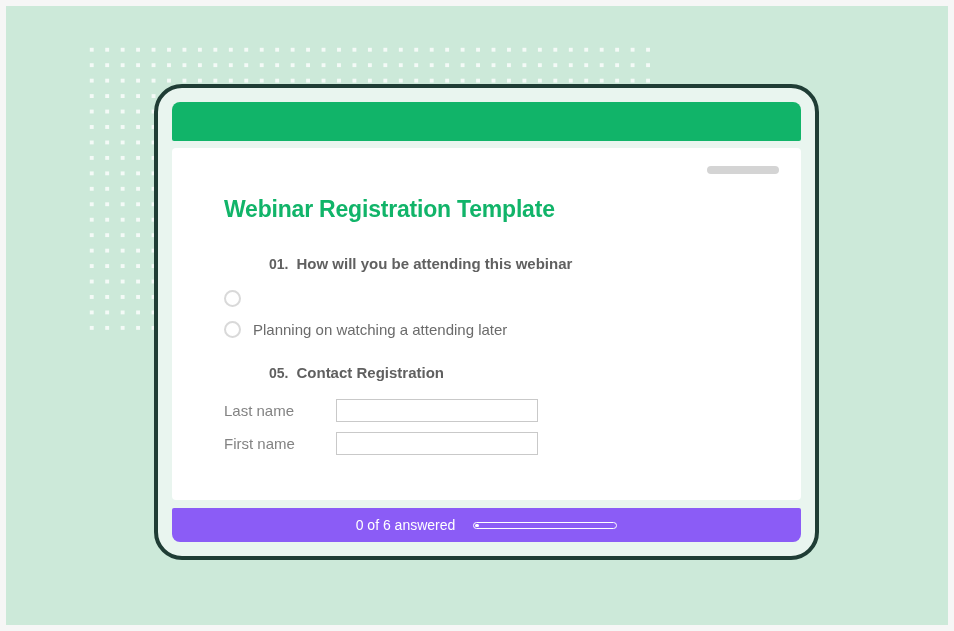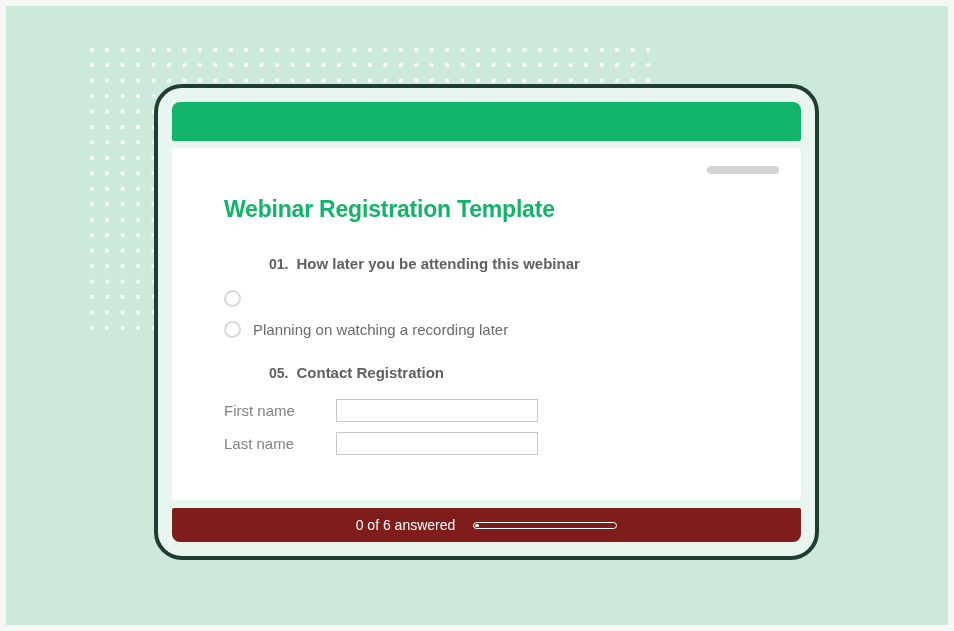--- a/index.html
+++ b/index.html
@@ -129,21 +129,21 @@
     padding: 0 6px;
     font-size: 13px;
     color: #333;
   }
   .footer {
     position: absolute;
     left: 14px;
     right: 14px;
     bottom: 14px;
     height: 34px;
-    background: #7f1d1d;
+    background: #8b5cf6;
     border-radius: 2px 2px 8px 8px;
     display: flex;
     align-items: center;
     justify-content: center;
     gap: 18px;
   }
   .progress-text {
     color: #ffffff;
     font-size: 14px;
     font-weight: 400;
@@ -175,43 +175,43 @@
 
     <div class="topbar"></div>
 
     <div class="card">
       <div class="tag"></div>
 
       <h1 class="title">Webinar Registration Template</h1>
 
       <div class="qheader">
         <span class="qnum">01.</span>
-        <span class="qtext">How later you be attending this webinar</span>
+        <span class="qtext">How will you be attending this webinar</span>
       </div>
       <div class="options">
         <div class="option">
           <span class="radio"></span>
         </div>
         <div class="option">
           <span class="radio"></span>
-          <span class="option-label">Planning on watching a recording later</span>
+          <span class="option-label">Planning on watching a attending later</span>
         </div>
       </div>
 
       <div class="qheader">
         <span class="qnum">05.</span>
         <span class="qtext">Contact Registration</span>
       </div>
       <div class="fields">
         <div class="field-row">
+          <span class="field-label">Last name</span>
+          <input type="text" class="field-input" style="">
+        </div>
+        <div class="field-row">
           <span class="field-label">First name</span>
-          <input type="text" class="field-input" style="">
-        </div>
-        <div class="field-row">
-          <span class="field-label">Last name</span>
           <input type="text" class="field-input" style="">
         </div>
       </div>
     </div>
 
     <div class="footer">
       <span class="progress-text">0 of 6 answered</span>
       <div class="progress-bar">
         <div class="progress-fill"></div>
       </div>

